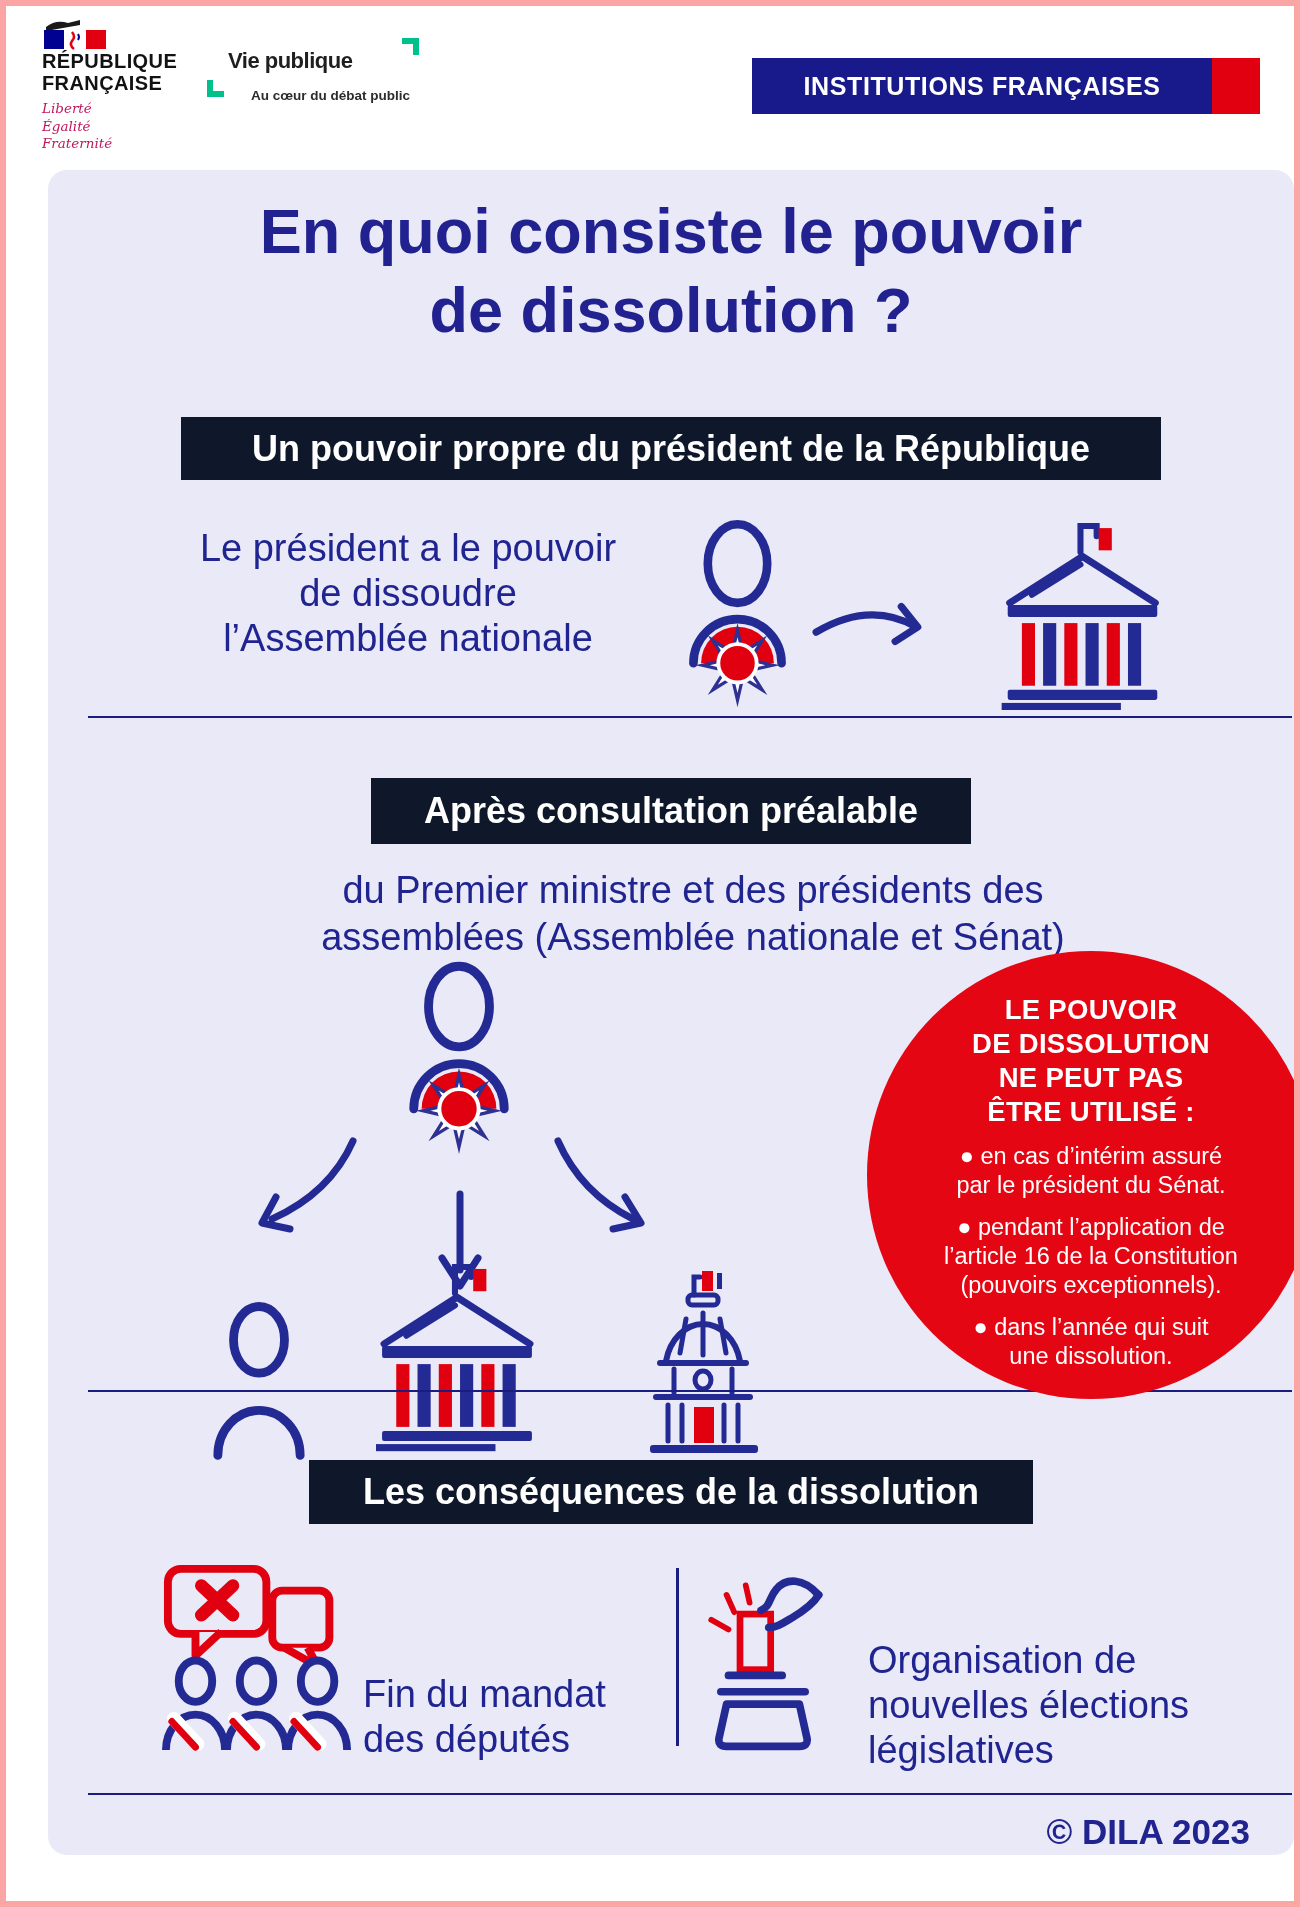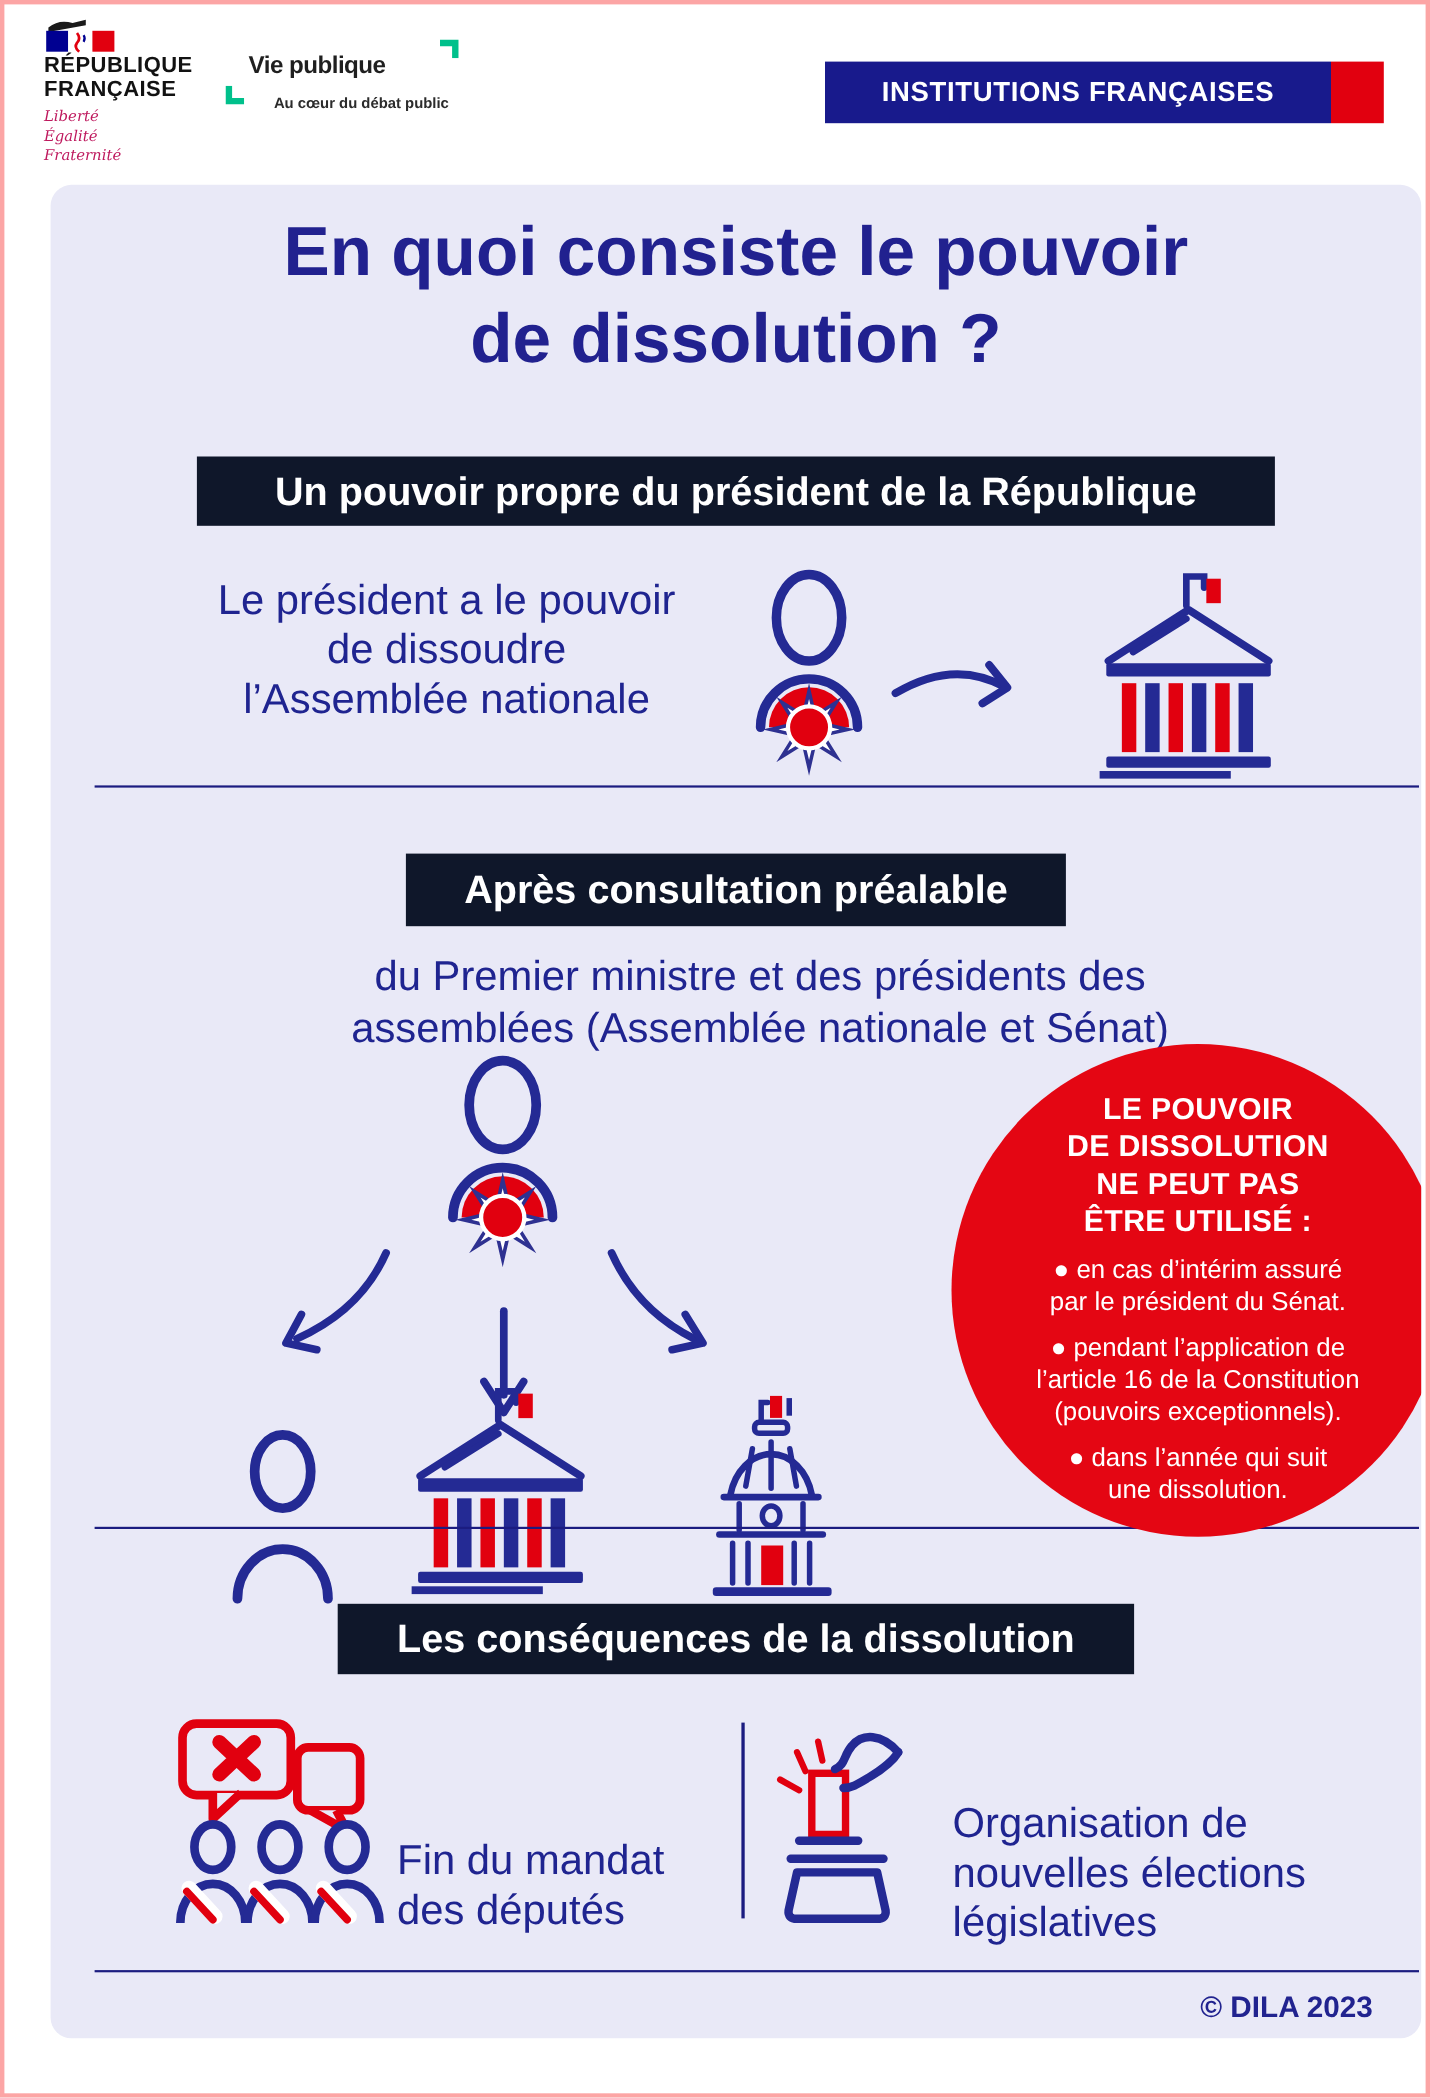--- a/index.html
+++ b/index.html
@@ -1,19 +1,19 @@
 <!DOCTYPE html>
 <html><head>
 <meta charset="utf-8">
 <style>
   * { margin:0; padding:0; box-sizing:border-box; }
   html,body { background:#ffffff; }
   body { width:1300px; height:1907px; font-family:"Liberation Sans", sans-serif; }
   .poster { position:relative; width:1300px; height:1907px; background:#ffffff;
-            border:4px solid #fca5a5; overflow:hidden; }
+            border:6px solid #fca5a5; overflow:hidden; }
 
   
   .rf-name { position:absolute; left:36px; top:44px; font-size:20px; line-height:22px;
              font-weight:800; color:#121212; letter-spacing:.4px; }
   .rf-motto { position:absolute; left:36px; top:94px; font-family:"DejaVu Serif", serif;
               font-style:italic; font-size:13.5px; line-height:17.5px; color:#be185d; }
   .vp-name { position:absolute; left:222px; top:42px; font-size:22px; font-weight:800;
              color:#1f1f1f; letter-spacing:-.5px; }
   .vp-tag { position:absolute; left:245px; top:82px; font-size:13.5px; font-weight:600; color:#2c2c2c; }
   .badge { position:absolute; left:746px; top:52px; width:460px; height:56px; background:#181a8c;
@@ -56,21 +56,21 @@
   
   .circle { position:absolute; left:819px; top:781px; width:448px; height:448px;
             border-radius:50%; background:#e40613; z-index:2; }
   .circle-inner { position:absolute; left:0; right:0; top:42px; text-align:center; color:#ffffff; }
   .circle-head { font-size:27.5px; line-height:34px; font-weight:800; letter-spacing:.3px; }
   .circle-bullet { font-size:23.5px; line-height:29px; font-weight:500; margin-top:13px; }
 
   .conseq-label { position:absolute; line-height:45px; }
   .lbl-deputies { left:315px; top:1502px; width:300px; }
   .lbl-elections { left:820px; top:1468px; width:410px; }
-  .copyright { position:absolute; right:44px; top:1642px; font-size:27px; font-weight:700; color:#21238f; }
+  .copyright { position:absolute; right:44px; top:1642px; font-size:35px; font-weight:700; color:#21238f; }
 </style>
 </head>
 <body>
 
 <div class="poster">
 
   <svg class="icon" style="left:36px;top:12px;width:66px;height:32px" viewBox="0 0 66 32">
     <path d="M4,9 Q14,1 26,5 L38,2 L38,7 L4,13 Z" fill="#1a1a1a"></path>
     <rect x="2" y="12" width="20" height="19" fill="#000091"></rect>
     <rect x="22" y="12" width="22" height="19" fill="#ffffff"></rect>

